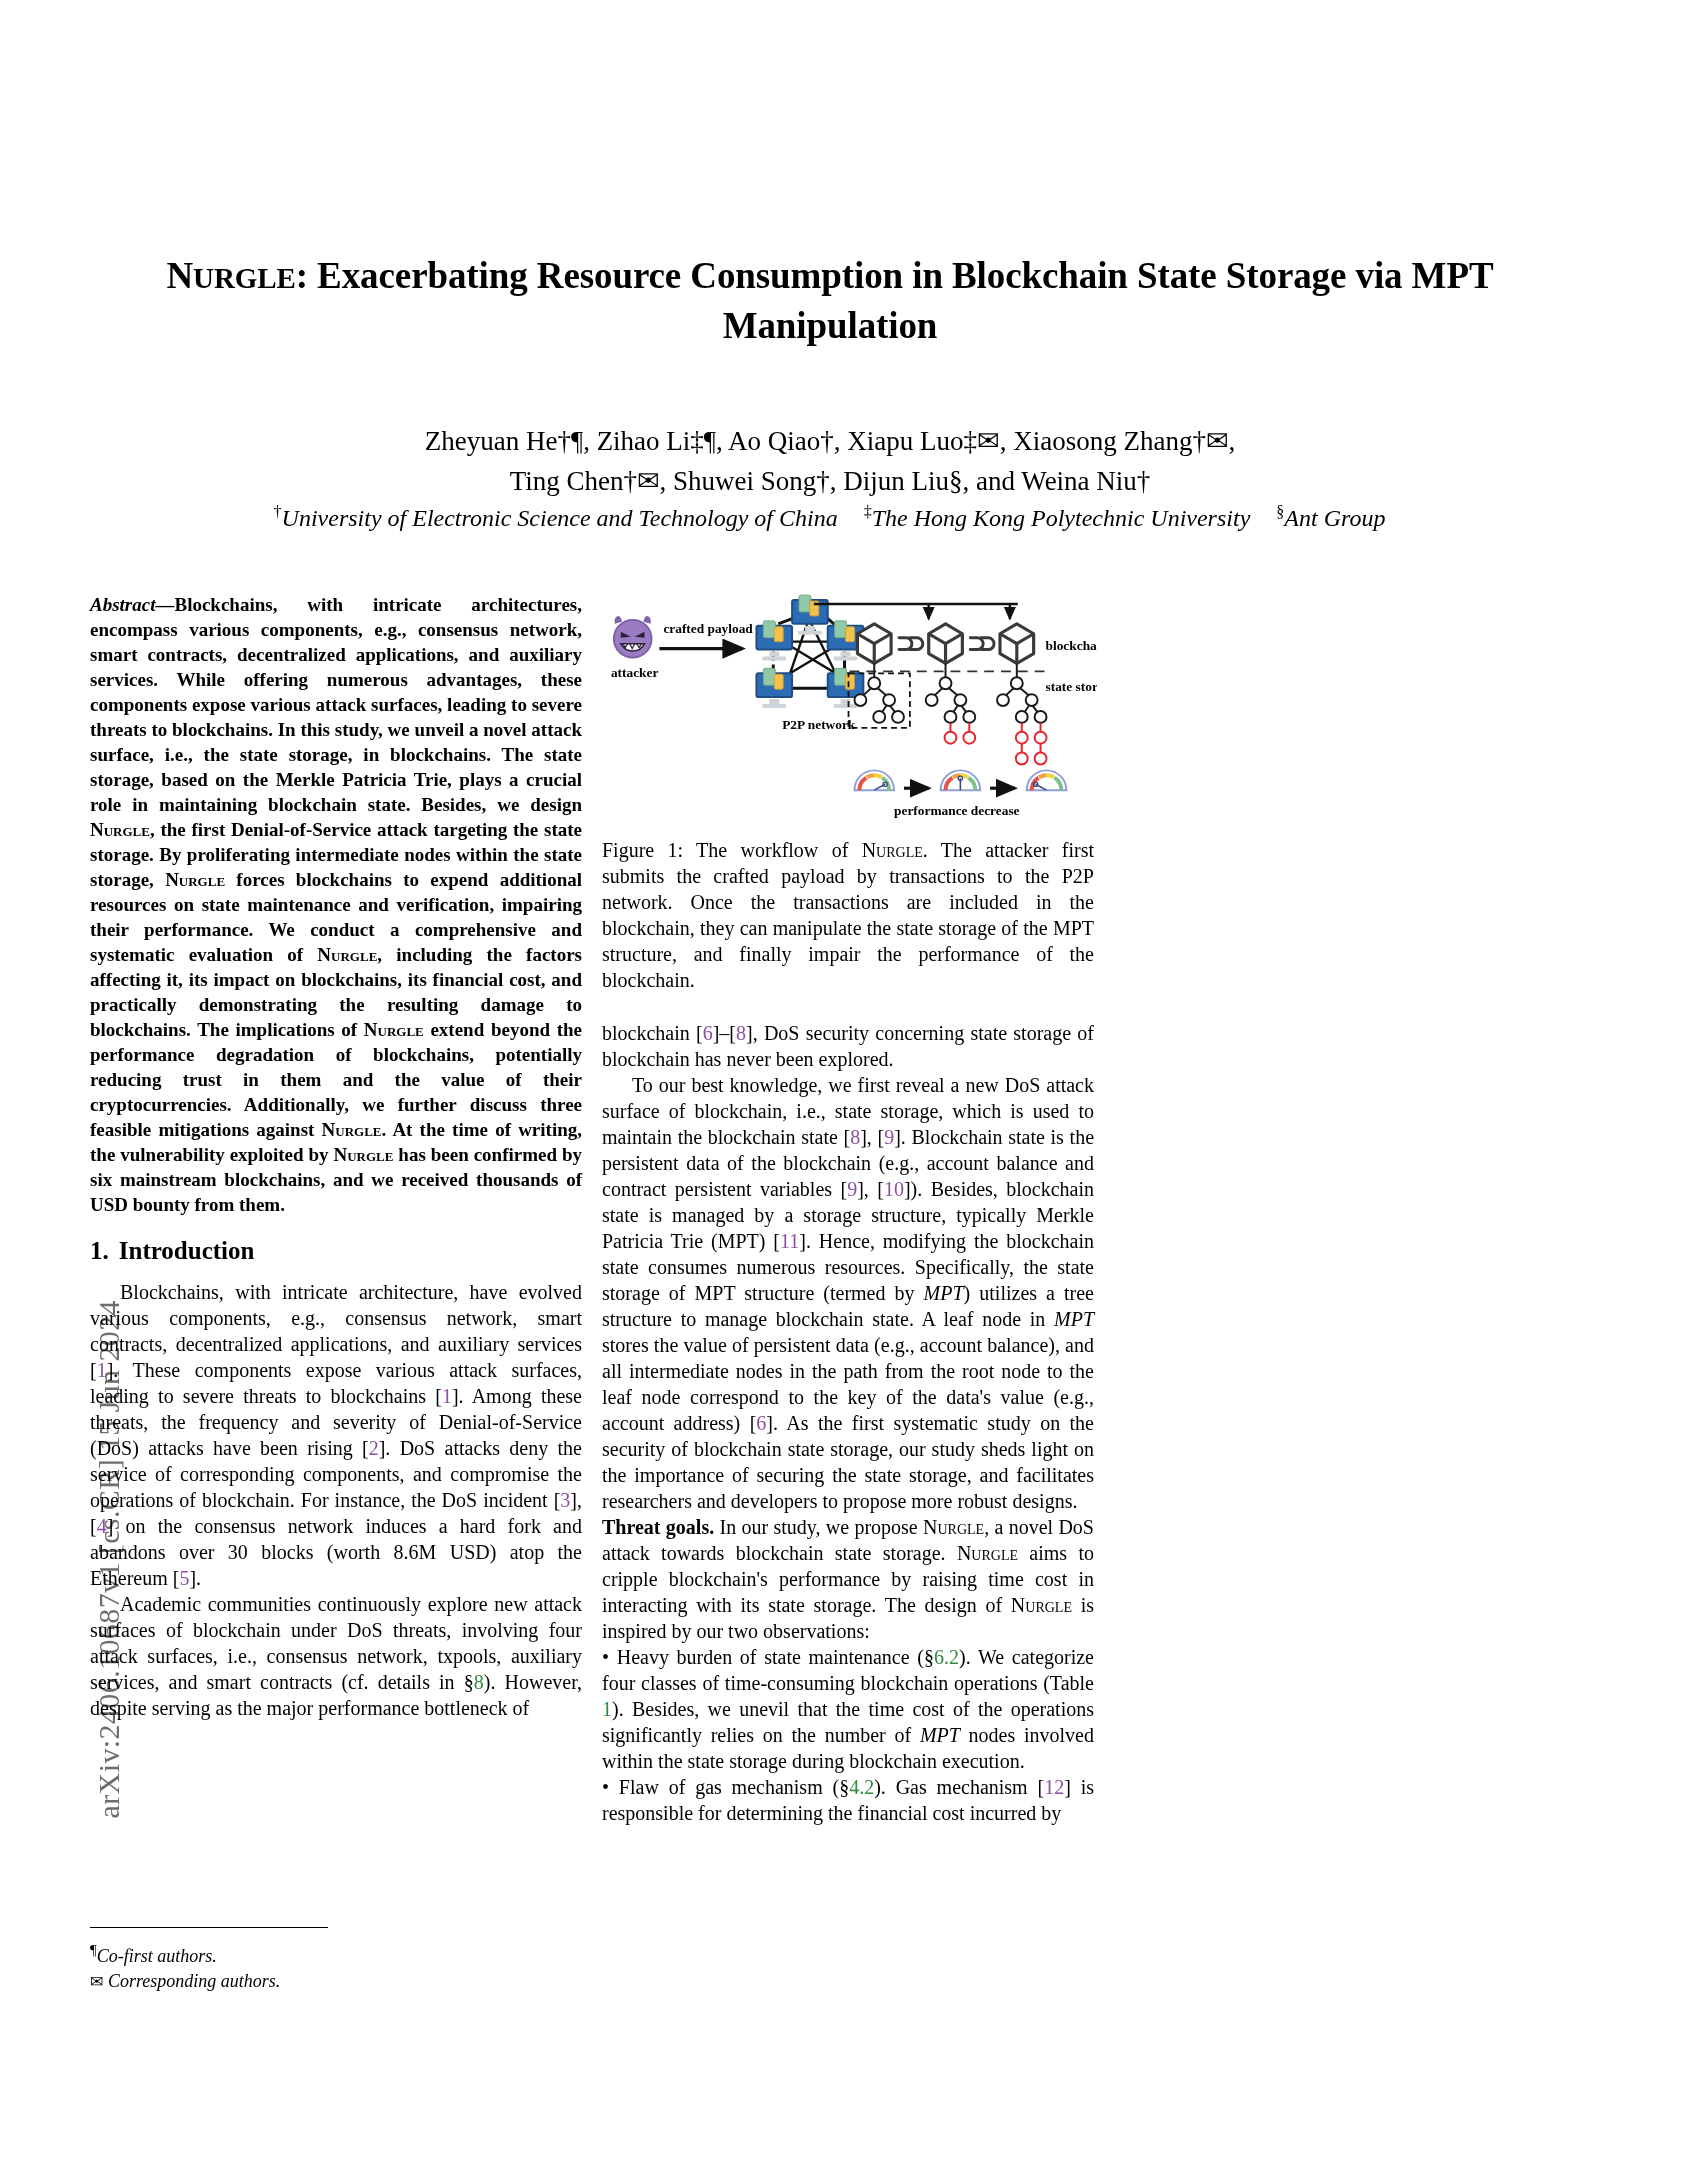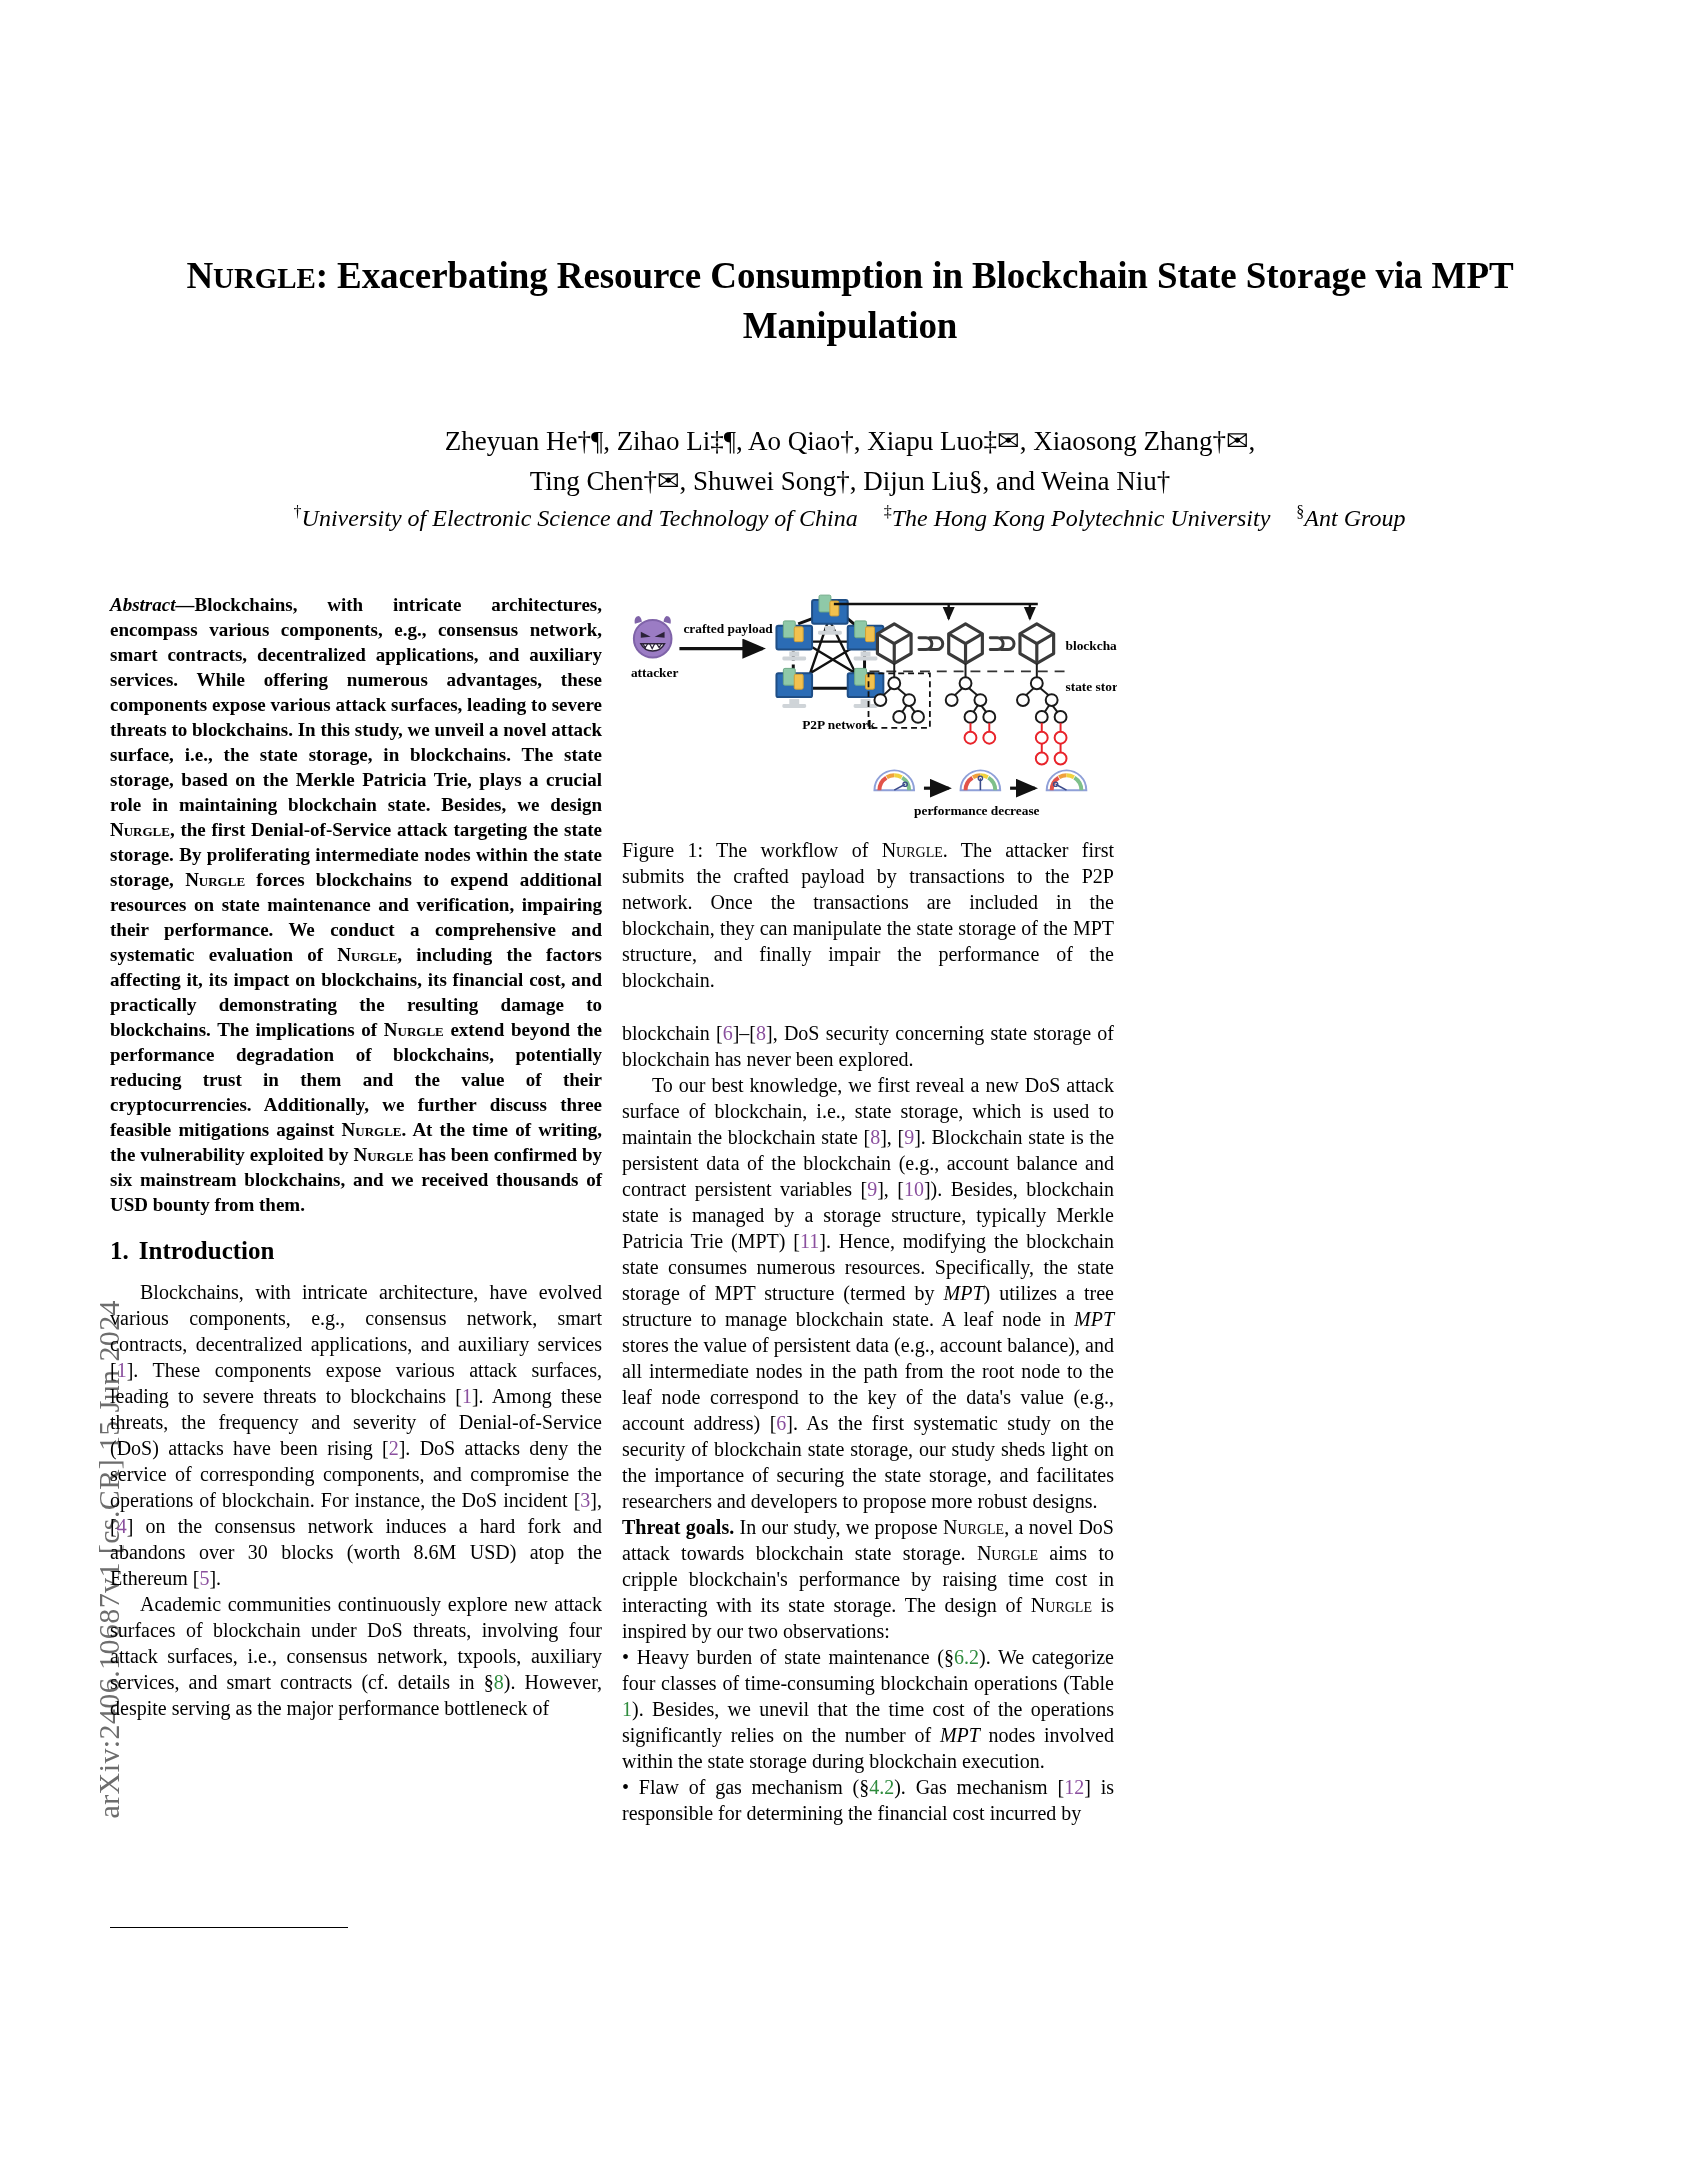--- a/index.html
+++ b/index.html
@@ -35,21 +35,21 @@
     font-family: "Liberation Serif", "DejaVu Serif", serif;
     font-size: 30px;
     letter-spacing: 0.4px;
     color: #6d6d6d;
     white-space: nowrap;
   }
 
   
   #page {
     position: absolute;
-    left: 102px;
+    left: 82px;
     top: 0;
     width: 1495px;
     height: 1598px;
   }
 
   
   #title-block {
     position: absolute;
     left: 40px;
     top: 252px;
@@ -200,20 +200,24 @@
     <div id="abstract"><span class="abs-head">Abstract—</span><span>Blockchains, with intricate architectures, encompass various components, e.g., consensus network, smart contracts, decentralized applications, and auxiliary services. While offering numerous advantages, these components expose various attack surfaces, leading to severe threats to blockchains. In this study, we unveil a novel attack surface, i.e., the state storage, in blockchains. The state storage, based on the Merkle Patricia Trie, plays a crucial role in maintaining blockchain state. Besides, we design <span class="sc">Nurgle</span>, the first Denial-of-Service attack targeting the state storage. By proliferating intermediate nodes within the state storage, <span class="sc">Nurgle</span> forces blockchains to expend additional resources on state maintenance and verification, impairing their performance. We conduct a comprehensive and systematic evaluation of <span class="sc">Nurgle</span>, including the factors affecting it, its impact on blockchains, its financial cost, and practically demonstrating the resulting damage to blockchains. The implications of <span class="sc">Nurgle</span> extend beyond the performance degradation of blockchains, potentially reducing trust in them and the value of their cryptocurrencies. Additionally, we further discuss three feasible mitigations against <span class="sc">Nurgle</span>. At the time of writing, the vulnerability exploited by <span class="sc">Nurgle</span> has been confirmed by six mainstream blockchains, and we received thousands of USD bounty from them.</span></div>
 
     <div class="sec-head"><span class="num">1.</span><span>Introduction</span></div>
 
     <p class="body-par">Blockchains, with intricate architecture, have evolved various components, e.g., consensus network, smart contracts, decentralized applications, and auxiliary services [<span class="cite">1</span>]. These components expose various attack surfaces, leading to severe threats to blockchains [<span class="cite">1</span>]. Among these threats, the frequency and severity of Denial-of-Service (DoS) attacks have been rising [<span class="cite">2</span>]. DoS attacks deny the service of corresponding components, and compromise the operations of blockchain. For instance, the DoS incident [<span class="cite">3</span>], [<span class="cite">4</span>] on the consensus network induces a hard fork and abandons over 30 blocks (worth 8.6M USD) atop the Ethereum [<span class="cite">5</span>].</p>
 
     <p class="body-par">Academic communities continuously explore new attack surfaces of blockchain under DoS threats, involving four attack surfaces, i.e., consensus network, txpools, auxiliary services, and smart contracts (cf. details in §<span class="secref">8</span>). However, despite serving as the major performance bottleneck of</p>
   </div>
 
   <div id="footnote-rule"></div>
+  <div id="footnotes">
+    <div><span class="fn-mark">¶</span><span>Co-first authors.</span></div>
+    <div><span class="fn-mark2">✉</span><span> Corresponding authors.</span></div>
+  </div>
 
   <div id="figure-wrap">
     <svg width="495" height="228" viewBox="0 0 500 230">
       <defs>
         <marker id="arrowblk" markerWidth="7" markerHeight="7" refX="6" refY="3" orient="auto">
           <path d="M0,0 L7,3 L0,6 z" fill="#111"></path>
         </marker>
         <marker id="arrowthin" markerWidth="6" markerHeight="6" refX="5.2" refY="2.6" orient="auto">
           <path d="M0,0 L6,2.6 L0,5.2 z" fill="#111"></path>
         </marker>

